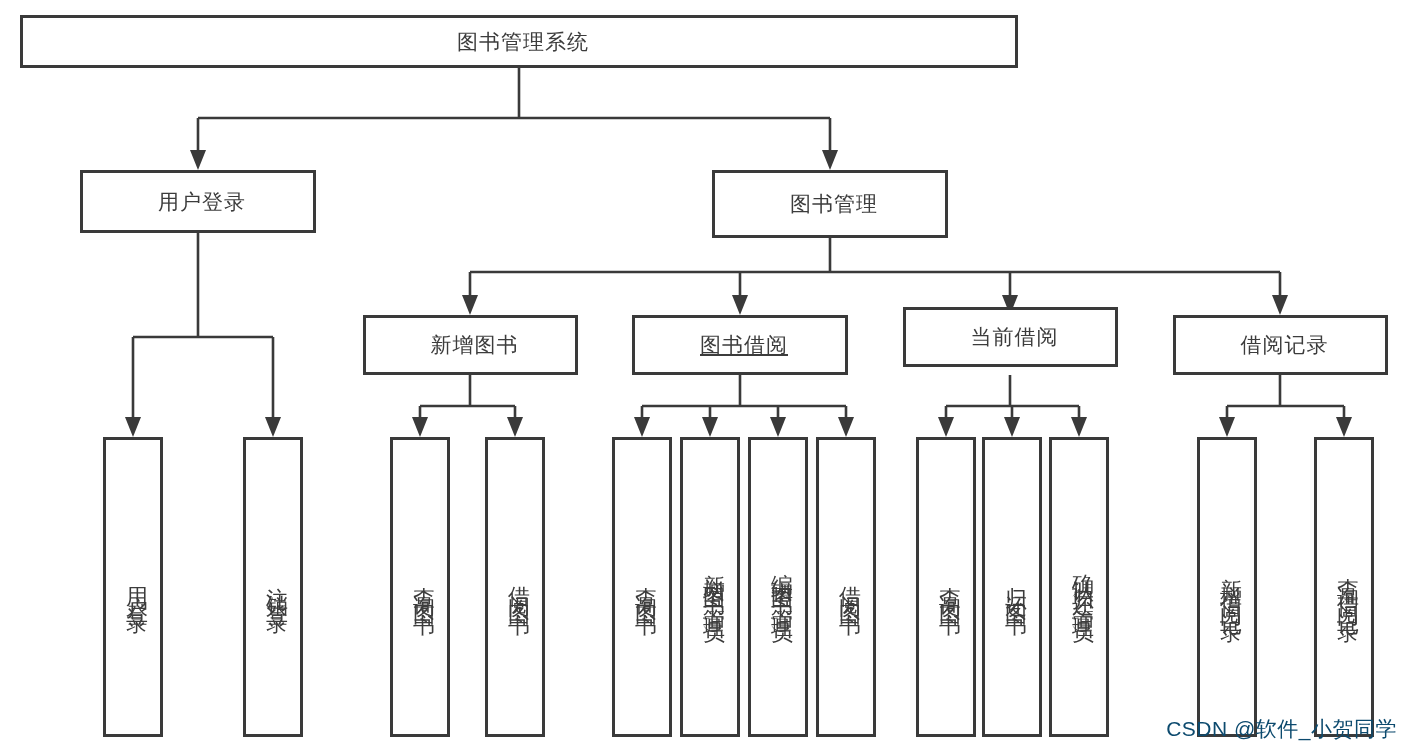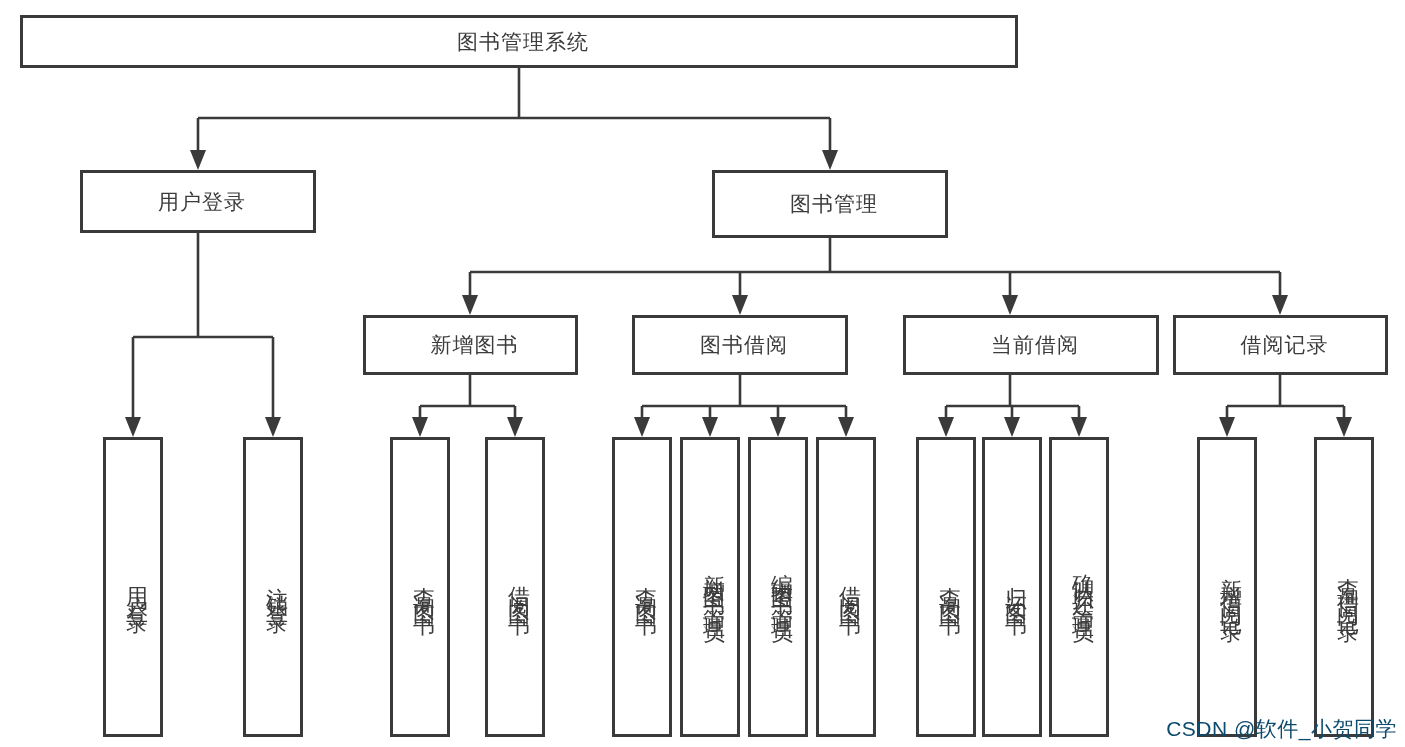--- a/index.html
+++ b/index.html
@@ -110,22 +110,22 @@
       <polygon points="1336,417 1352,417 1344,437"></polygon>
     </g>
   </svg>
 
   <div class="node h" style="left:20px; top:15px; width:998px; height:53px;">图书管理系统</div>
 
   <div class="node h" style="left:80px; top:170px; width:236px; height:63px;">用户登录</div>
   <div class="node h" style="left:712px; top:170px; width:236px; height:68px;">图书管理</div>
 
   <div class="node h" style="left:363px; top:315px; width:215px; height:60px;">新增图书</div>
-  <div class="node h" style="left:632px; top:315px; width:216px; height:60px;">图书借阅</div>
-  <div class="node h" style="left:903px; top:315px; width:256px; height:60px;">当前借阅</div>
+  <div class="node h" style="left:632px; top:315px; width:216px; height:60px;text-decoration:underline;">图书借阅</div>
+  <div class="node h" style="left:903px; top:307px; width:215px; height:60px;">当前借阅</div>
   <div class="node h" style="left:1173px; top:315px; width:215px; height:60px;">借阅记录</div>
 
   <div class="node v" style="left:103px;">用户登录</div>
   <div class="node v" style="left:243px;">注销登录</div>
 
   <div class="node v" style="left:390px;">查询图书</div>
   <div class="node v" style="left:485px;">借阅图书</div>
 
   <div class="node v" style="left:612px;">查询图书</div>
   <div class="node v tight" style="left:680px;">新增图书（管理员）</div>

